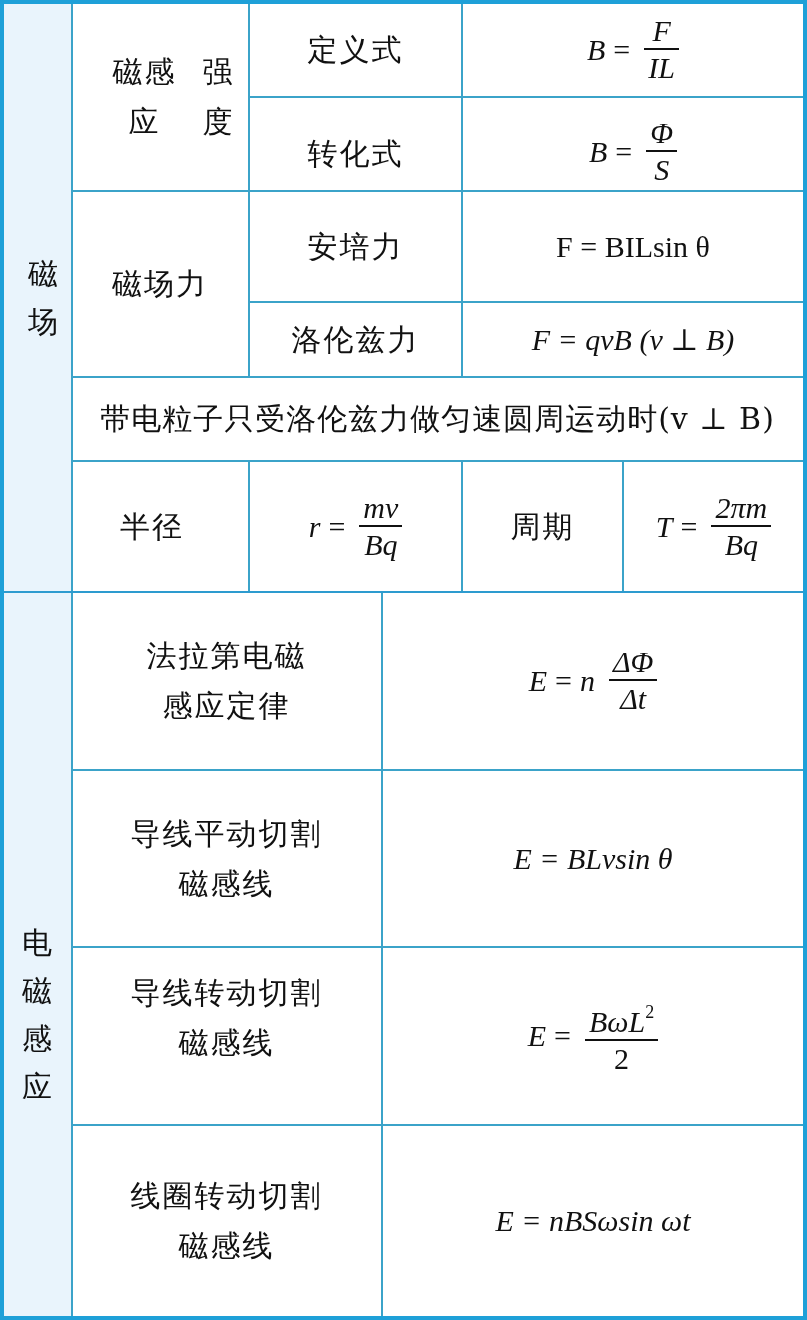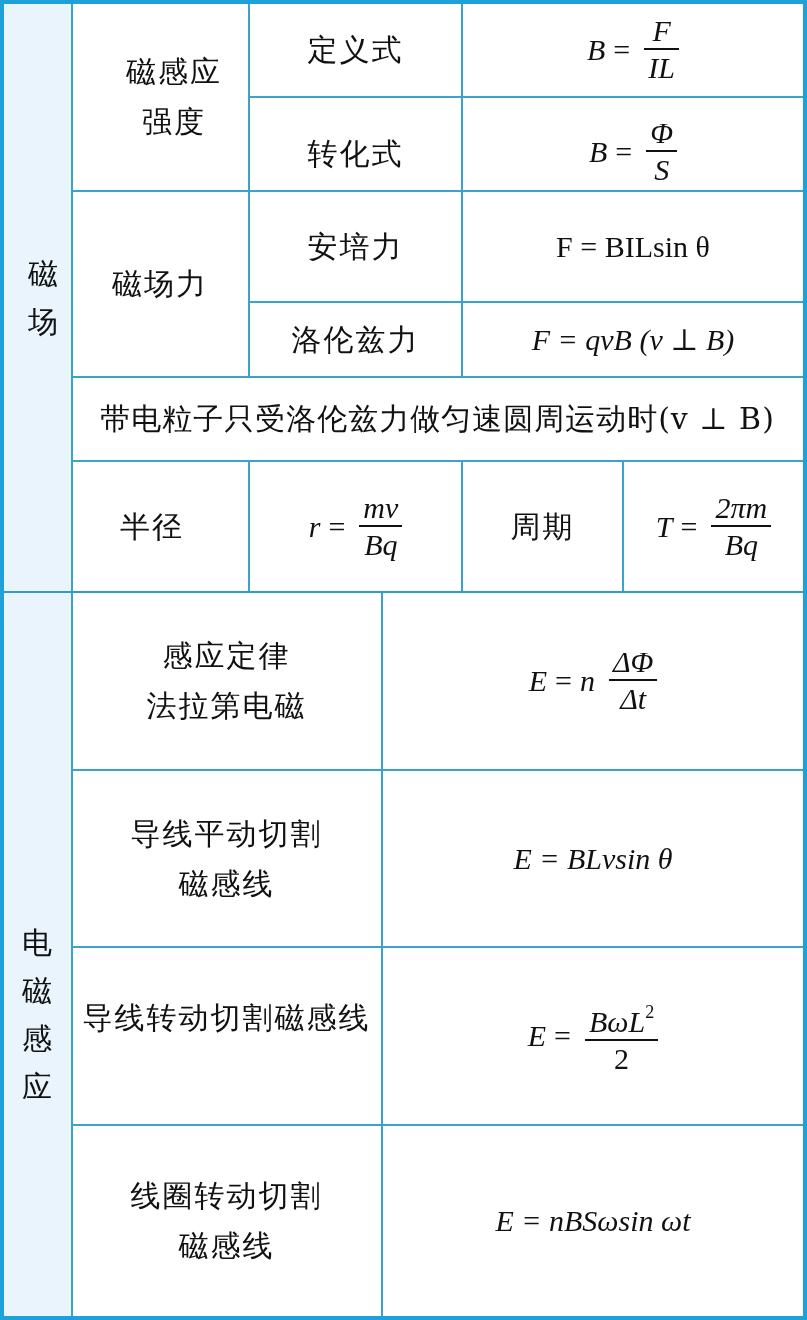--- a/index.html
+++ b/index.html
@@ -40,21 +40,21 @@
 <div class="vline" style="left:461px;top:461px;height:131px;"></div>
 <div class="vline" style="left:622px;top:461px;height:131px;"></div>
 <div class="hline" style="left:4px;top:591px;width:799px;background:#2d9bcf;"></div>
 <div class="vline" style="left:381px;top:593px;height:723px;"></div>
 <div class="hline" style="left:72px;top:769px;width:731px;"></div>
 <div class="hline" style="left:72px;top:946px;width:731px;"></div>
 <div class="hline" style="left:72px;top:1124px;width:731px;"></div>
 
 <div class="cell cn cn-v" style="left:16px;top:4px;width:44px;height:587px;text-align:right;">磁场</div>
 
-<div class="cell cn" style="left:72px;top:4px;width:176px;height:186px;flex-direction:column;padding-left:28px;">
+<div class="cell cn" style="left:72px;top:4px;width:176px;height:186px;flex-direction:row;padding-left:28px;">
   <span>磁感应</span>
   <span>强度</span>
 </div>
 
 <div class="cell cn" style="left:250px;top:4px;width:211px;height:92px;">定义式</div>
 <div class="cell" style="left:463px;top:4px;width:340px;height:92px;">
   <span class="math">
     <i>B</i>
       <span class="eq">=</span>
     <span class="frac">
@@ -107,43 +107,43 @@
       <i class="num">2πm</i>
       <span class="bar"></span>
       <i class="den">Bq</i>
     </span>
   </span>
 </div>
 
 <div class="cell cn cn-v" style="left:16px;top:593px;width:44px;height:803px;padding-top:40px;">电磁感应</div>
 
 <div class="cell cn" style="left:72px;top:593px;width:309px;height:176px;flex-direction:column;">
+  <span>法拉第电磁</span>
   <span>感应定律</span>
-  <span>法拉第电磁</span>
 </div>
 <div class="cell" style="left:383px;top:593px;width:420px;height:176px;">
   <span class="math">
     <i>E</i>
       <span class="eq">=</span>
       <i>n</i>
     <span class="frac" style="margin-left:14px;">
       <i class="num">ΔΦ</i>
       <span class="bar"></span>
       <i class="den">Δt</i>
     </span>
   </span>
 </div>
 
 <div class="cell cn" style="left:72px;top:771px;width:309px;height:175px;flex-direction:column;">
   <span>导线平动切割</span>
   <span>磁感线</span>
 </div>
 <div class="cell math" style="left:383px;top:771px;width:420px;height:175px;justify-content:center;font-style:italic;">E = BLvsin θ</div>
 
-<div class="cell cn" style="left:72px;top:948px;width:309px;height:140px;flex-direction:row;">
+<div class="cell cn" style="left:72px;top:948px;width:309px;height:140px;flex-direction:column;">
   <span>导线转动切割</span>
   <span>磁感线</span>
 </div>
 <div class="cell" style="left:383px;top:948px;width:420px;height:176px;">
   <span class="math">
     <i>E</i>
       <span class="eq">=</span>
     <span class="frac">
       <span class="num"><i>BωL</i><sup>2</sup></span>
       <span class="bar"></span>

